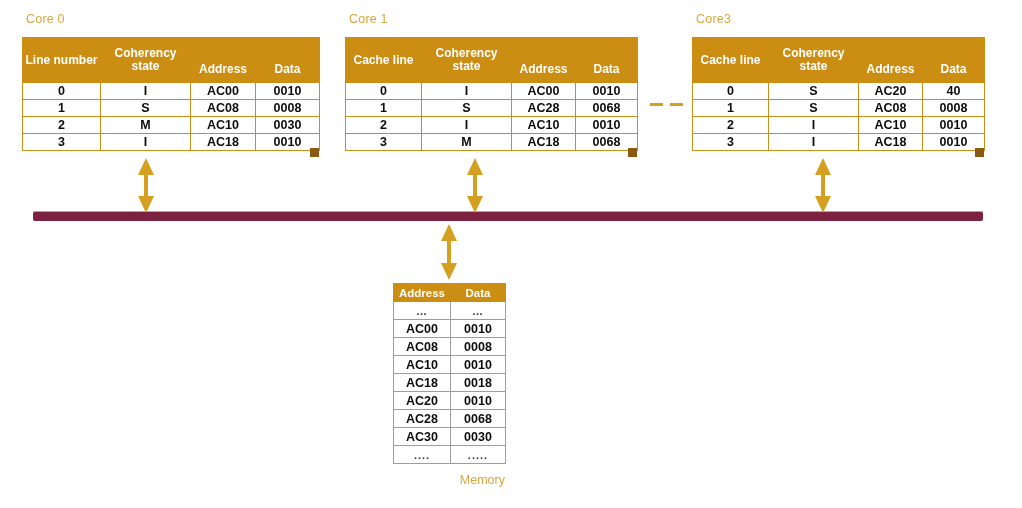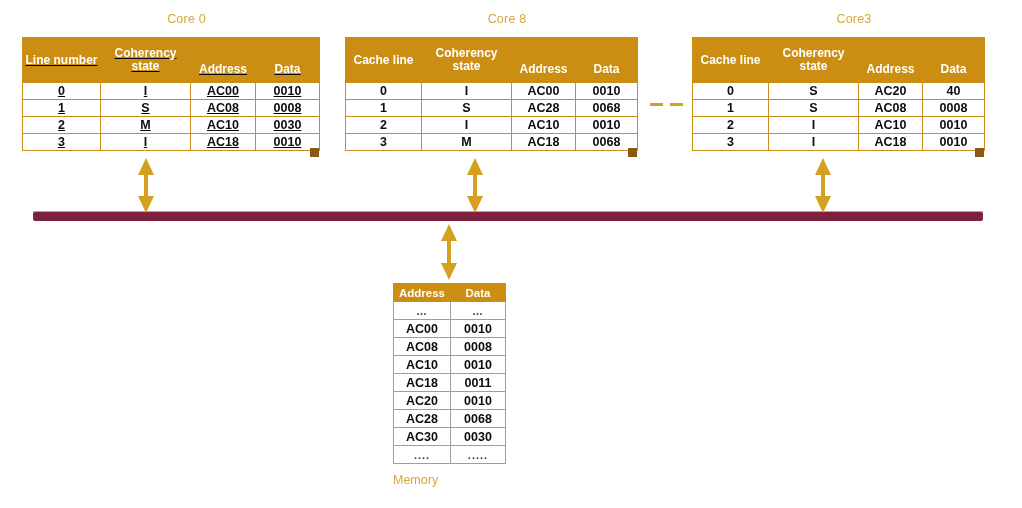--- a/index.html
+++ b/index.html
@@ -6,22 +6,22 @@
   body{
     width:1022px;height:508px;position:relative;overflow:hidden;
     background:#ffffff;
     font-family:"Liberation Sans", sans-serif;
   }
   .canvas{position:absolute;inset:0;}
 
   
   .core-block{position:absolute;}
   .core-title{
-    position:absolute;top:0;left:16px;width:100%;
-    text-align:center;color:#d9a63a;font-size:12.5px;
+    position:absolute;top:0;left:4px;width:100%;
+    text-align:left;color:#d9a63a;font-size:12.5px;
     letter-spacing:.2px;white-space:nowrap;
   }
   table.cache{
     position:absolute;top:25px;left:0;
     border-collapse:collapse;
     table-layout:fixed;
     background:#fff;
     border:1px solid #c98f1b;
   }
   table.cache th{
@@ -65,32 +65,32 @@
     background:#cc8e12;color:#fff;font-weight:bold;font-size:11.5px;
     height:17px;padding:0;text-align:center;border:1px solid #cc8e12;
   }
   table.mem td{
     border:1px solid #9e9e9e;height:17px;font-size:12.5px;
     color:#0c0c0c;text-align:center;vertical-align:middle;padding:0;
     font-weight:bold;background:#fff;
   }
   table.mem td.dots{font-size:11px;letter-spacing:1px;color:#333;}
   .mem-label{
-    position:absolute;width:100%;text-align:left;
+    position:absolute;width:100%;text-align:right;
     color:#d9a63a;font-size:12.5px;
   }
 </style>
 </head>
 <body>
 
 <div class="canvas">
 
   <div class="core-block" style="left:22px;top:12px;width:297px;">
     <div class="core-title">Core 0</div>
-    <table class="cache" style="width:297px;text-decoration:underline;">
+    <table class="cache" style="width:297px;">
       <colgroup>
           <col style="width:78px">
           <col style="width:90px">
           <col style="width:65px">
           <col style="width:64px">
         </colgroup>
       <thead>
         <tr>
           <th>Line number</th>
           <th>Coherency state</th>
@@ -122,21 +122,21 @@
           <td>I</td>
           <td>AC18</td>
           <td>0010</td>
         </tr>
       </tbody>
     </table>
     <div class="shadow-notch" style="left:288px;top:136px;"></div>
   </div>
 
   <div class="core-block" style="left:345px;top:12px;width:292px;">
-    <div class="core-title">Core 8</div>
+    <div class="core-title">Core 1</div>
     <table class="cache" style="width:292px;">
       <colgroup>
           <col style="width:76px">
           <col style="width:90px">
           <col style="width:64px">
           <col style="width:62px">
         </colgroup>
       <thead>
         <tr>
           <th>Cache line</th>
@@ -275,21 +275,21 @@
         <tr>
           <td>AC08</td>
           <td>0008</td>
         </tr>
         <tr>
           <td>AC10</td>
           <td>0010</td>
         </tr>
         <tr>
           <td>AC18</td>
-          <td>0011</td>
+          <td>0018</td>
         </tr>
         <tr>
           <td>AC20</td>
           <td>0010</td>
         </tr>
         <tr>
           <td>AC28</td>
           <td>0068</td>
         </tr>
         <tr>

